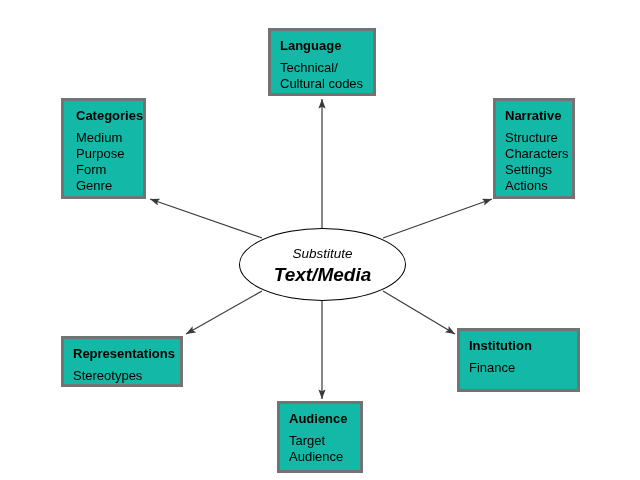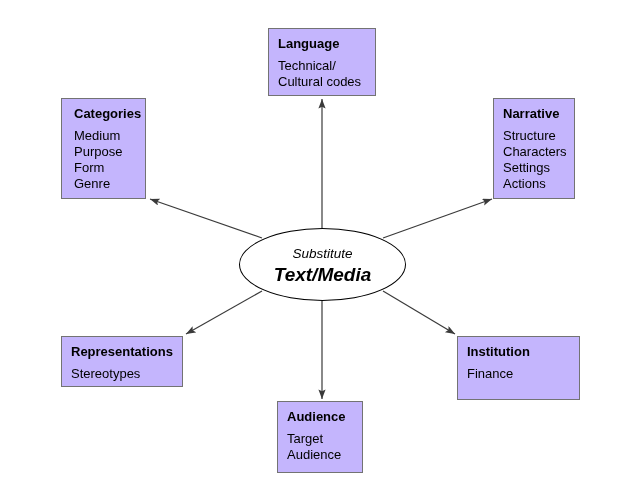--- a/index.html
+++ b/index.html
@@ -18,22 +18,22 @@
   #connector-layer {
     position: absolute;
     left: 0;
     top: 0;
     width: 640px;
     height: 480px;
   }
   .node-box {
     position: absolute;
     box-sizing: border-box;
-    border: 1px solid #737373;
-    background: #c4b5fd;
+    border: 3px solid #737373;
+    background: #14b8a6;
     padding: 7px 9px 8px 9px;
   }
   .node-title {
     font-size: 13px;
     font-weight: bold;
     color: #000000;
     line-height: 15px;
     margin-bottom: 7px;
     white-space: nowrap;
   }
@@ -117,21 +117,21 @@
     <div class="node-line">Characters</div>
     <div class="node-line">Settings</div>
     <div class="node-line">Actions</div>
   </div>
 
   <div class="node-box" style="left:61px; top:336px; width:122px; height:51px;">
     <div class="node-title">Representations</div>
     <div class="node-line">Stereotypes</div>
   </div>
 
-  <div class="node-box" style="left:457px; top:336px; width:123px; height:64px;">
+  <div class="node-box" style="left:457px; top:328px; width:123px; height:64px;">
     <div class="node-title">Institution</div>
     <div class="node-line">Finance</div>
   </div>
 
   <div class="node-box" style="left:277px; top:401px; width:86px; height:72px;">
     <div class="node-title">Audience</div>
     <div class="node-line">Target</div>
     <div class="node-line">Audience</div>
   </div>
 

